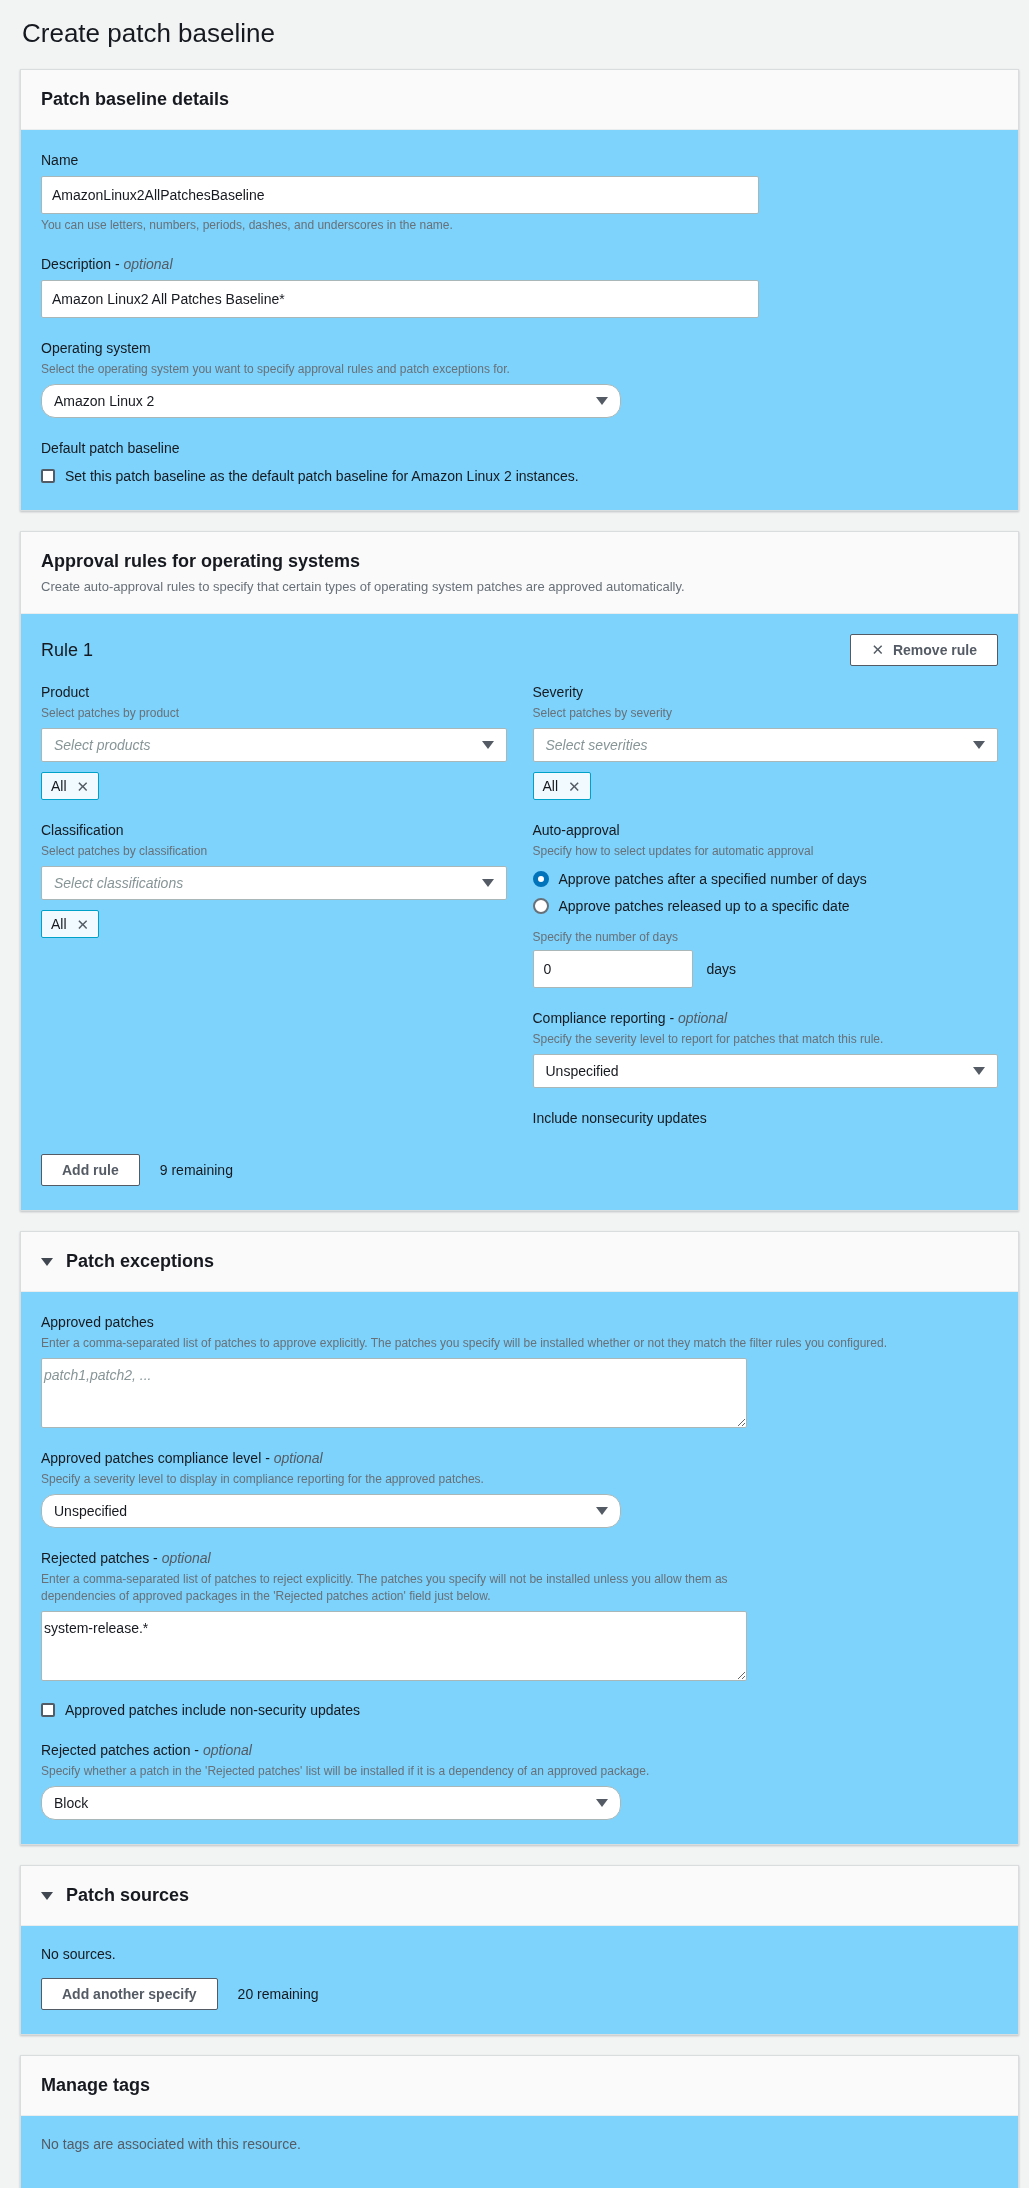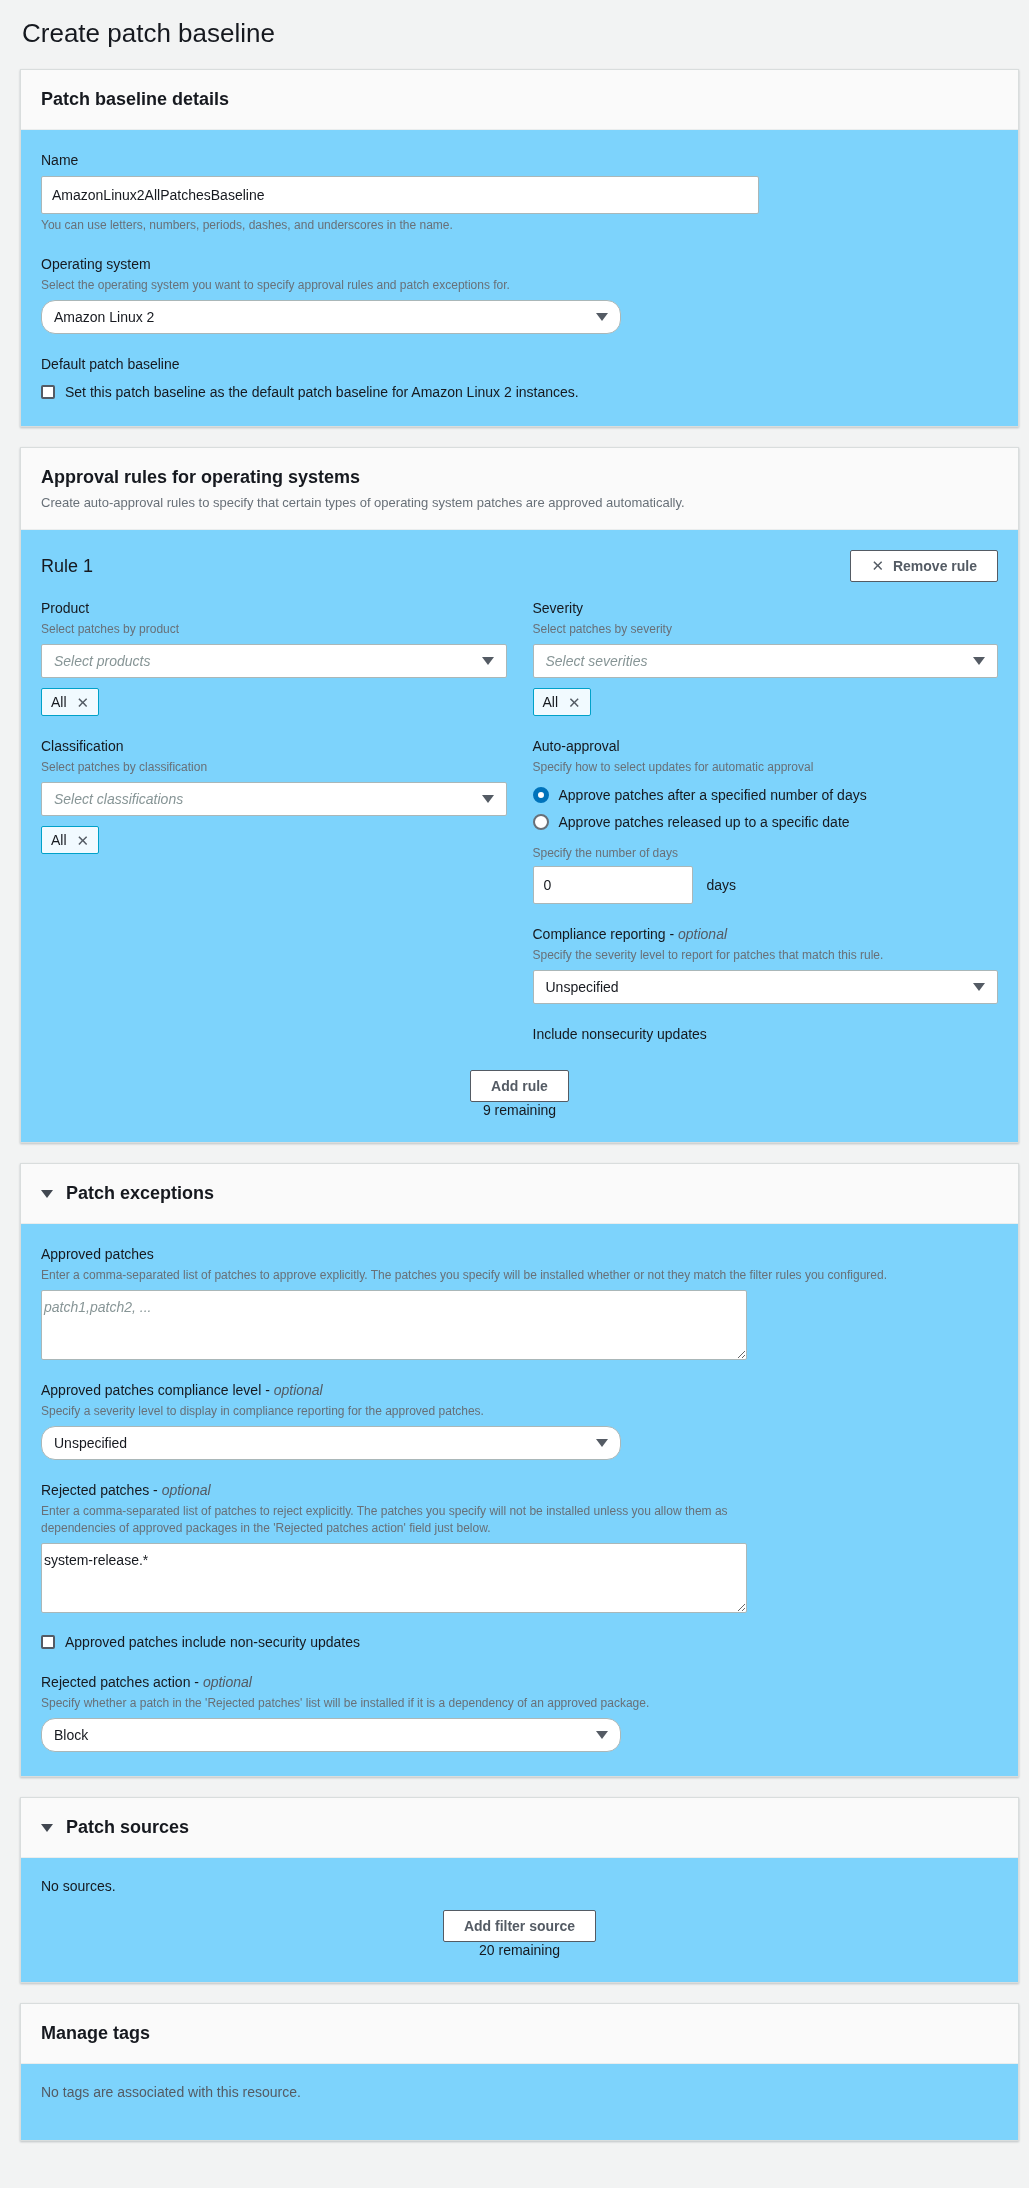--- a/index.html
+++ b/index.html
@@ -158,21 +158,21 @@
     border-radius: 2px;
     padding: 8px 2px;
     font-size: 14px;
     font-family: "Liberation Sans", sans-serif;
     color: #16191f;
     margin-top: 6px;
     resize: both;
     outline: none;
   }
   .textarea::placeholder, .text-input::placeholder { color: #879596; font-style: italic; }
-  .btn-remaining-row { display: flex; align-items: center; margin-top: 26px; flex-direction: column; }
+  .btn-remaining-row { display: flex; align-items: center; gap: 20px; margin-top: 26px; }
   .remaining { font-size: 14px; color: #16191f; }
   .days-row { display: flex; align-items: center; gap: 14px; margin-top: 6px; }
   .days-input { width: 160px; margin-top: 0; }
   .sub-label { font-size: 12px; color: #687078; margin-top: 16px; }
   .empty-text { font-size: 14px; color: #16191f; margin-bottom: 16px; }
   .empty-text.gray { color: #545b64; }
 </style>
 </head>
 <body>
 
@@ -184,20 +184,26 @@
     <div class="card-header">
       <span class="card-title">Patch baseline details</span>
     </div>
     <div class="card-body">
       <div class="field">
         <div class="field-label">Name</div>
         <input class="text-input" type="text" value="AmazonLinux2AllPatchesBaseline" style="">
         <div class="hint">You can use letters, numbers, periods, dashes, and underscores in the name.</div>
       </div>
       <div class="field">
+        <div class="field-label">
+          <span>Description - </span><span class="optional">optional</span>
+        </div>
+        <input class="text-input" type="text" value="Amazon Linux2 All Patches Baseline*" style="">
+      </div>
+      <div class="field">
         <div class="field-label">Operating system</div>
         <div class="hint">Select the operating system you want to specify approval rules and patch exceptions for.</div>
         <div class="select w-main">
           <span class="value">Amazon Linux 2</span>
           <span class="caret"></span>
         </div>
       </div>
       <div class="field">
         <div class="field-label">Default patch baseline</div>
         <div class="checkbox-row">
@@ -363,21 +369,21 @@
     <div class="card-header">
       <div class="collapse-row">
         <span class="tri-down"></span>
         <span class="card-title">Patch sources</span>
       </div>
     </div>
     <div class="card-body">
       <div class="empty-text">No sources.</div>
       <div class="btn-remaining-row" style="margin-top:16px">
         <button class="btn">
-          <span>Add filter source</span>
+          <span>Add another specify</span>
         </button>
         <span class="remaining">20 remaining</span>
       </div>
     </div>
   </div>
 
   <div class="card">
     <div class="card-header">
       <span class="card-title">Manage tags</span>
     </div>

